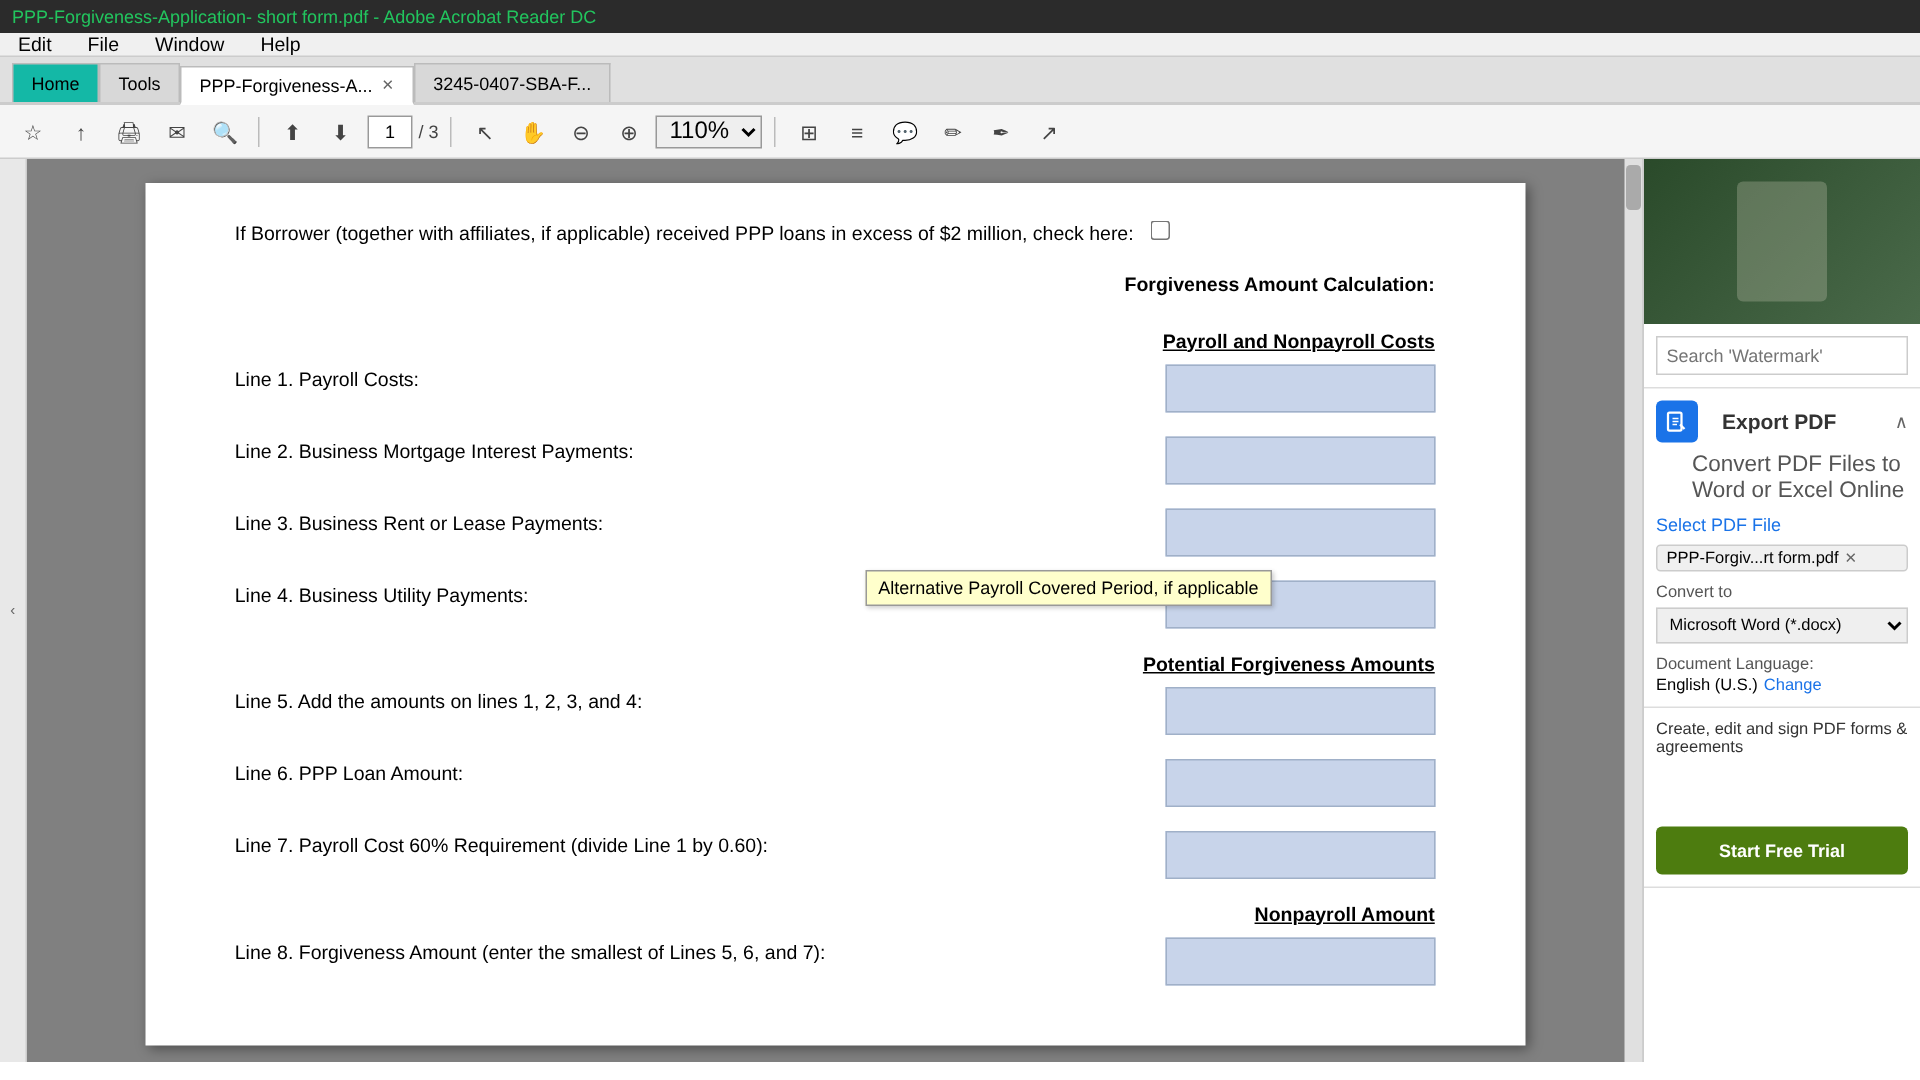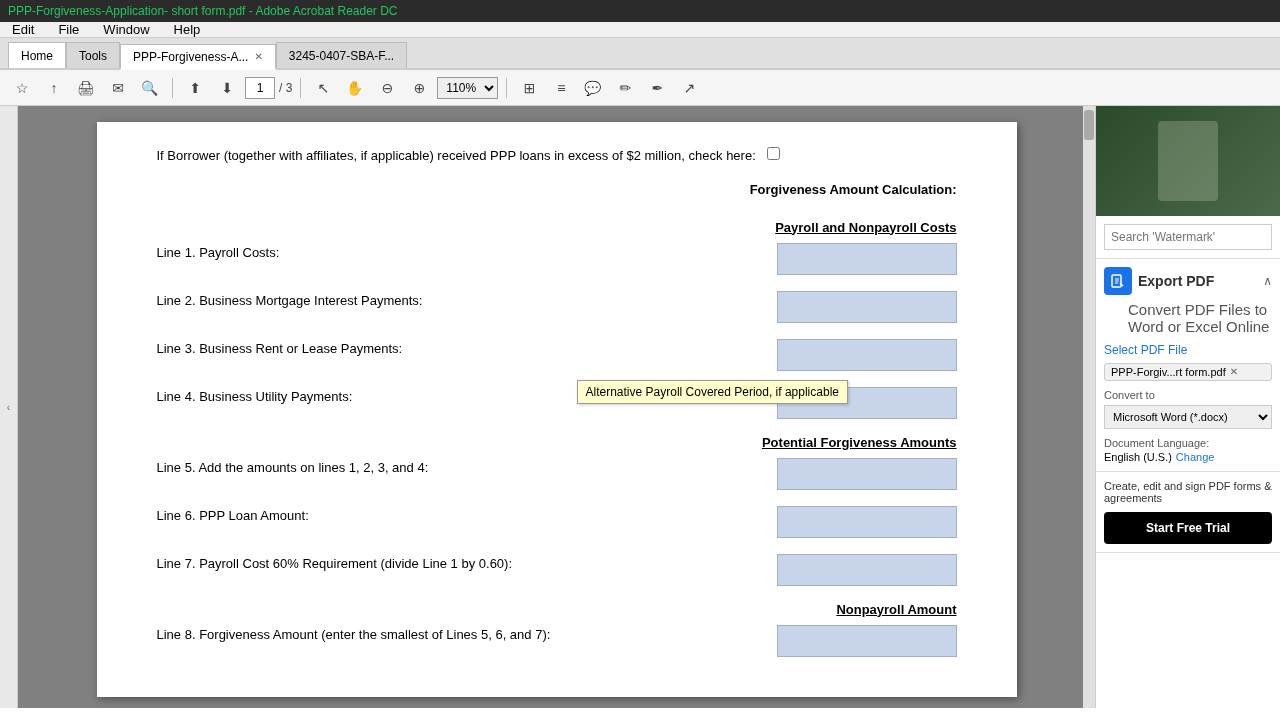--- a/index.html
+++ b/index.html
@@ -49,21 +49,21 @@
       font-size: 12px;
       cursor: pointer;
       height: 26px;
     }
     .tab.active {
       background: #fff;
       border-bottom: 2px solid #fff;
       margin-bottom: -2px;
     }
     .tab-close { font-size: 10px; cursor: pointer; color: #666; }
-    .tab-home { background: #ffffff; }
+    .tab-home { background: #14b8a6; }
 
     
     .toolbar {
       background: #f5f5f5;
       height: 36px;
       display: flex;
       align-items: center;
       padding: 0 8px;
       gap: 4px;
       border-bottom: 1px solid #ccc;
@@ -85,21 +85,21 @@
     .page-input {
       width: 30px;
       height: 22px;
       text-align: center;
       border: 1px solid #999;
       font-size: 12px;
     }
     .page-total { font-size: 12px; color: #444; }
     .zoom-select {
       height: 22px;
-      font-size: 12px;
+      font-size: 16px;
       border: 1px solid #999;
       padding: 0 4px;
     }
 
     
     .main-layout {
       display: flex;
       height: calc(720px - 22px - 28px - 32px - 36px);
     }
 
@@ -188,21 +188,21 @@
     }
 
     .panel-section {
       padding: 8px;
       border-bottom: 1px solid #ddd;
     }
 
     .export-header {
       display: flex;
       align-items: center;
-      gap: 6px;
+      gap: 16px;
       margin-bottom: 6px;
     }
     .export-icon {
       width: 28px;
       height: 28px;
       background: #1a73e8;
       border-radius: 4px;
       display: flex;
       align-items: center;
       justify-content: center;
@@ -245,27 +245,28 @@
     .panel-promo {
       padding: 8px;
       background: #fff;
       border-bottom: 1px solid #ddd;
     }
     .promo-text { font-size: 11px; color: #333; margin-bottom: 8px; }
 
     .start-trial-btn {
       width: 100%;
       height: 32px;
-      background: #000000;
+      background: #4d7c0f;
       color: white;
       border: none;
       border-radius: 4px;
       font-size: 12px;
       cursor: pointer;
       font-weight: bold;
+      margin-top: 39px;
     }
 
     .scrollbar-vertical {
       position: absolute;
       right: 0;
       top: 0;
       bottom: 0;
       width: 12px;
       background: #e0e0e0;
     }

